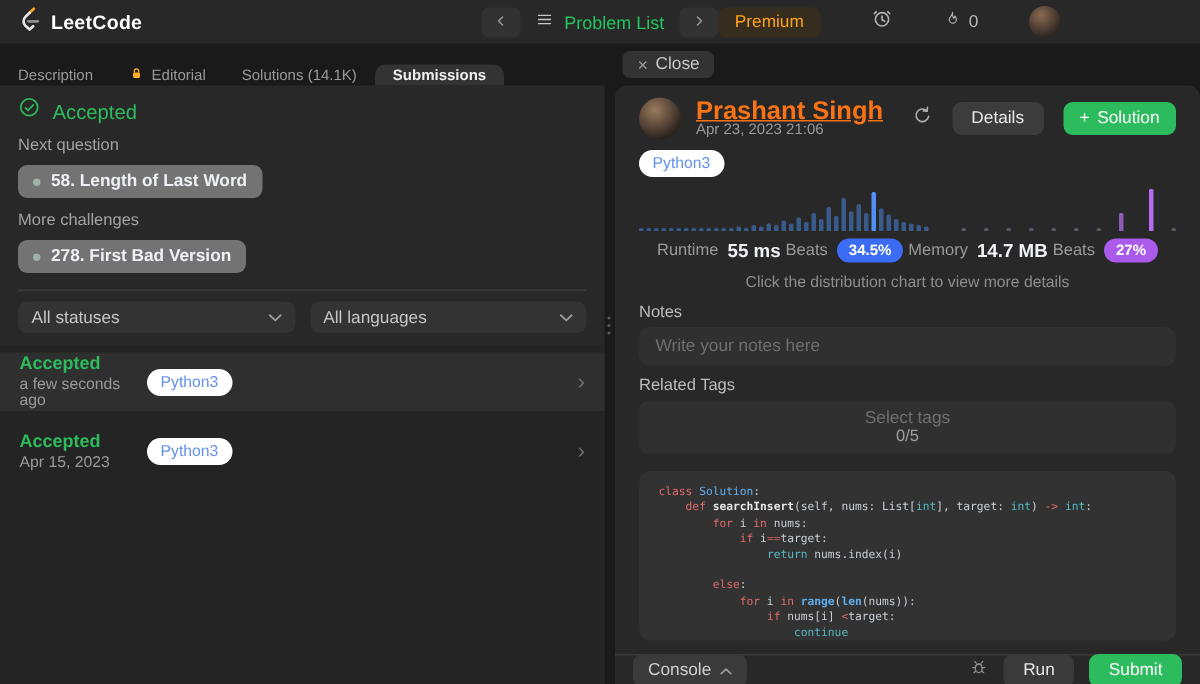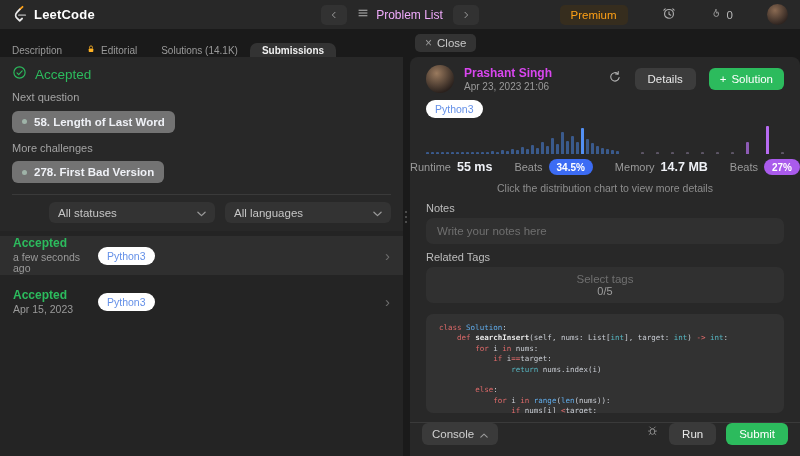--- a/index.html
+++ b/index.html
@@ -6,22 +6,22 @@
   body { margin:0; background:#1a1a1a; font-family:"Liberation Sans",sans-serif; }
   .app { width:800px; height:456px; overflow:hidden; display:flex; flex-direction:column; background:#1a1a1a; color:#eff1f6; }
 
   
   .topbar { height:29px; background:#282828; display:flex; align-items:center; padding:0 12px; flex:none; }
   .tb-left { display:flex; align-items:center; gap:6px; flex:1; }
   .logo { display:flex; align-items:center; gap:6px; cursor:pointer; }
   .logo-text { font-size:13px; font-weight:600; color:#fff; letter-spacing:.2px; }
   .tb-center { display:flex; align-items:center; gap:7px; }
   .nav-btn { width:26px; height:20px; background:#323232; border-radius:5px; display:flex; align-items:center; justify-content:center; cursor:pointer; }
-  .nav-title { display:flex; align-items:center; gap:7px; font-size:12px; color:#f0abfc; padding:0 3px; cursor:pointer; }
-  .tb-right { flex:1; display:flex; align-items:center; justify-content:flex-end; gap:34px; }
+  .nav-title { display:flex; align-items:center; gap:7px; font-size:12px; color:#22c55e; padding:0 3px; cursor:pointer; }
+  .tb-right { flex:1; display:flex; align-items:center; gap:34px; }
   .premium-btn { background:#362d1e; color:#ffa116; font-size:11.5px; padding:4px 11px; border-radius:5px; cursor:pointer; }
   .streak { display:flex; align-items:center; gap:5px; color:#b8b8b8; font-size:11.5px; cursor:pointer; }
   .avatar-sm { width:21px; height:21px; border-radius:50%; background:radial-gradient(circle at 38% 30%, #8a6a52, #2e2420 75%); cursor:pointer; }
 
   
   .main { flex:1; display:flex; min-height:0; }
   .col-left { width:403px; flex:none; display:flex; flex-direction:column; }
   .col-gap { width:7px; flex:none; position:relative; }
   .drag-dots { position:absolute; top:182px; left:2px; display:flex; flex-direction:column; gap:3px; cursor:col-resize; }
   .drag-dots i { width:2px; height:2px; border-radius:50%; background:#5c5c5c; }
@@ -34,68 +34,68 @@
 
   
   .panel-left { flex:1; background:#282828; display:flex; flex-direction:column; min-height:0; }
   .pl-top { padding:9px 12px 0; }
   .status-row { display:flex; align-items:center; gap:8px; height:16px; }
   .status-text { color:#2cbb5d; font-size:13.5px; font-weight:500; }
   .section-label { color:#a3a3a3; font-size:11px; margin:10px 0 7px; line-height:11px; }
   .chip { display:inline-flex; align-items:center; gap:7px; background:#737373; border-radius:6px; padding:0 10px; height:22px; font-size:11.5px; font-weight:600; color:#eff1f6; cursor:pointer; }
   .dot { width:5px; height:5px; border-radius:50%; background:#9fb3a8; }
   .divider { border-top:1px solid #3a3a3a; margin-top:11px; }
-  .filters { display:flex; gap:10px; padding:7px 12px 8px; flex:none;margin-left:37px; }
+  .filters { display:flex; gap:10px; padding:7px 12px 8px; flex:none; }
   .select { flex:1; background:#333; border-radius:6px; height:21px; display:flex; align-items:center; justify-content:space-between; padding:0 9px; font-size:11.5px; color:#c6c6c6; cursor:pointer; }
   .sub-list { flex:1; background:#242424; min-height:0; padding-top:5px; }
   .sub-row { height:39px; display:flex; align-items:center; padding:0 13px; margin-bottom:7px; cursor:pointer; }
   .sub-row.selected { background:#2f2f2f; }
   .sub-main { width:85px; }
   .sub-status { color:#2cbb5d; font-size:12px; font-weight:600; line-height:13px; }
   .sub-time { color:#9a9a9a; font-size:10.5px; margin-top:2px; line-height:11px; }
   .pill-lang { background:#ffffff; color:#6490e8; font-size:10.5px; padding:3px 9px; border-radius:10px; }
   .sub-chev { margin-left:auto; color:#6e6e6e; font-size:15px; line-height:1; }
 
   
   .close-row { height:28px; display:flex; align-items:center; flex:none; }
   .close-btn { display:flex; align-items:center; gap:5px; background:#333; border-radius:5px; padding:3px 10px; font-size:11.5px; color:#c8c8c8; margin-left:5px; cursor:pointer; }
   .close-x { color:#9a9a9a; font-size:12px; line-height:1; }
   .panel-right { flex:1; background:#282828; border-radius:8px 8px 0 0; display:flex; flex-direction:column; min-height:0; overflow:hidden; }
   .pr-header { display:flex; align-items:center; padding:8px 16px 4px; gap:10px; flex:none; }
   .avatar-md { width:28px; height:28px; border-radius:50%; background:radial-gradient(circle at 38% 30%, #9a7a5e, #2a211d 75%); flex:none; cursor:pointer; }
-  .who-name { font-size:12px; font-weight:700; color:#d946ef; line-height:13px; }
+  .who-name { font-size:17px; font-weight:700; color:#f97316; line-height:13px;text-decoration:underline; }
   .who-date { font-size:10px; color:#9a9a9a; margin-top:2px; line-height:10px; }
   .pr-actions { margin-left:auto; display:flex; align-items:center; gap:13px; }
   .btn-details { background:#3c3c3c; color:#e8e8e8; font-size:11.5px; padding:5px 13px; border-radius:6px; cursor:pointer; }
   .btn-solution { background:#2cbb5d; color:#fff; font-size:11.5px; font-weight:500; padding:5px 11px; border-radius:6px; display:flex; gap:5px; align-items:center; cursor:pointer; }
   .badge-row { padding:2px 16px 6px; flex:none; }
   .chart { display:flex; justify-content:space-between; align-items:flex-end; padding:0 16px; height:31px; flex:none; }
   .hist { display:flex; align-items:flex-end; gap:2px; cursor:pointer; }
   .hist div { width:3px; border-radius:1px 1px 0 0; }
-  .stats-row { display:flex; justify-content:space-between; align-items:center; padding:5px 0 0; font-size:11px; color:#9a9a9a; flex:none; }
+  .stats-row { display:flex; justify-content:space-between; align-items:center; padding:5px 28px 0; font-size:11px; color:#9a9a9a; flex:none; }
   .stat-group { display:flex; align-items:center; gap:6px; }
   .stat-value { color:#eff1f6; font-size:12.5px; font-weight:700; }
   .beats-pill { color:#fff; font-size:10px; font-weight:700; padding:2.5px 8px; border-radius:10px; }
   .beats-rt { background:#3c6cf4; }
   .beats-mem { background:#aa5bec; }
   .hint { text-align:center; font-size:10.5px; color:#8d8d8d; padding:7px 0 1px; flex:none; }
   .field-label { font-size:11px; color:#bdbdbd; padding:7px 16px 4px; flex:none; }
   .input-box { margin:0 16px; background:#303030; border-radius:7px; padding:7px 11px; font-size:11.5px; color:#6f6f6f; flex:none; cursor:text; }
   .tags-box { display:flex; justify-content:space-between; align-items:center; padding:6px 11px;flex-direction:column; }
   .tags-count { color:#9e9e9e; font-size:11px; }
   .codeblock { margin:11px 16px 0; background:#323232; border-radius:7px; padding:9px 13px; font-family:"DejaVu Sans Mono",monospace; font-size:7.5px; line-height:10.4px; flex:1; overflow:hidden; }
   .cl { white-space:pre; }
   .tok-k { color:#df6a6a; }
   .tok-c { color:#61aeee; }
   .tok-t { color:#56b6c2; }
-  .tok-b { color:#61aeee; }
+  .tok-b { color:#61aeee;font-weight:bold; }
   .tok-f { color:#56b6c2; }
   .tok-fn { color:#e8e8e8; font-weight:bold; }
   .tok-p { color:#c9cdd4; }
-  .console-bar { flex:none; height:34px; border-top:1px solid #3a3a3a; display:flex; align-items:flex-start; padding:0 12px; gap:10px; margin-top:9px; }
+  .console-bar { flex:none; height:20px; border-top:1px solid #3a3a3a; display:flex; align-items:center; padding:0 12px; gap:10px; margin-top:9px; }
   .console-btn { display:flex; align-items:center; gap:6px; background:#3a3a3a; border-radius:6px; padding:5px 10px; font-size:11.5px; color:#d0d0d0; cursor:pointer; }
   .bug-btn { margin-left:auto; display:flex; align-items:center; cursor:pointer; }
   .btn-run { background:#3a3a3a; color:#e8e8e8; font-size:11.5px; padding:5px 13px; border-radius:6px; cursor:pointer; }
   .btn-submit { background:#2cbb5d; color:#fff; font-size:11.5px; font-weight:500; padding:5px 13px; border-radius:6px; cursor:pointer; }
 </style>
 </head>
 <body>
 
 <div class="app">
 

